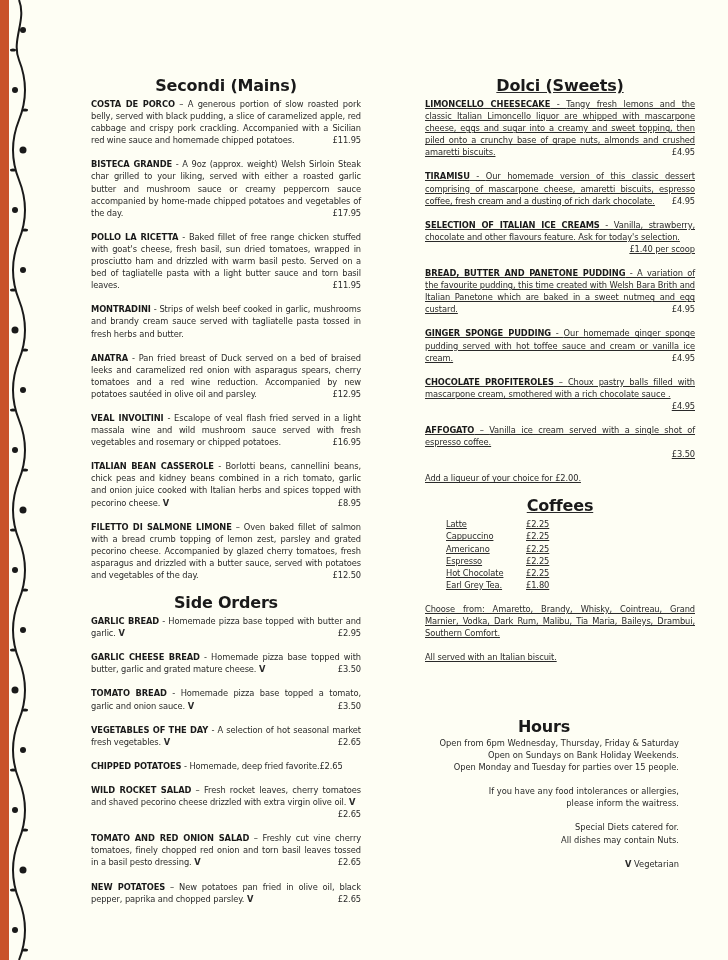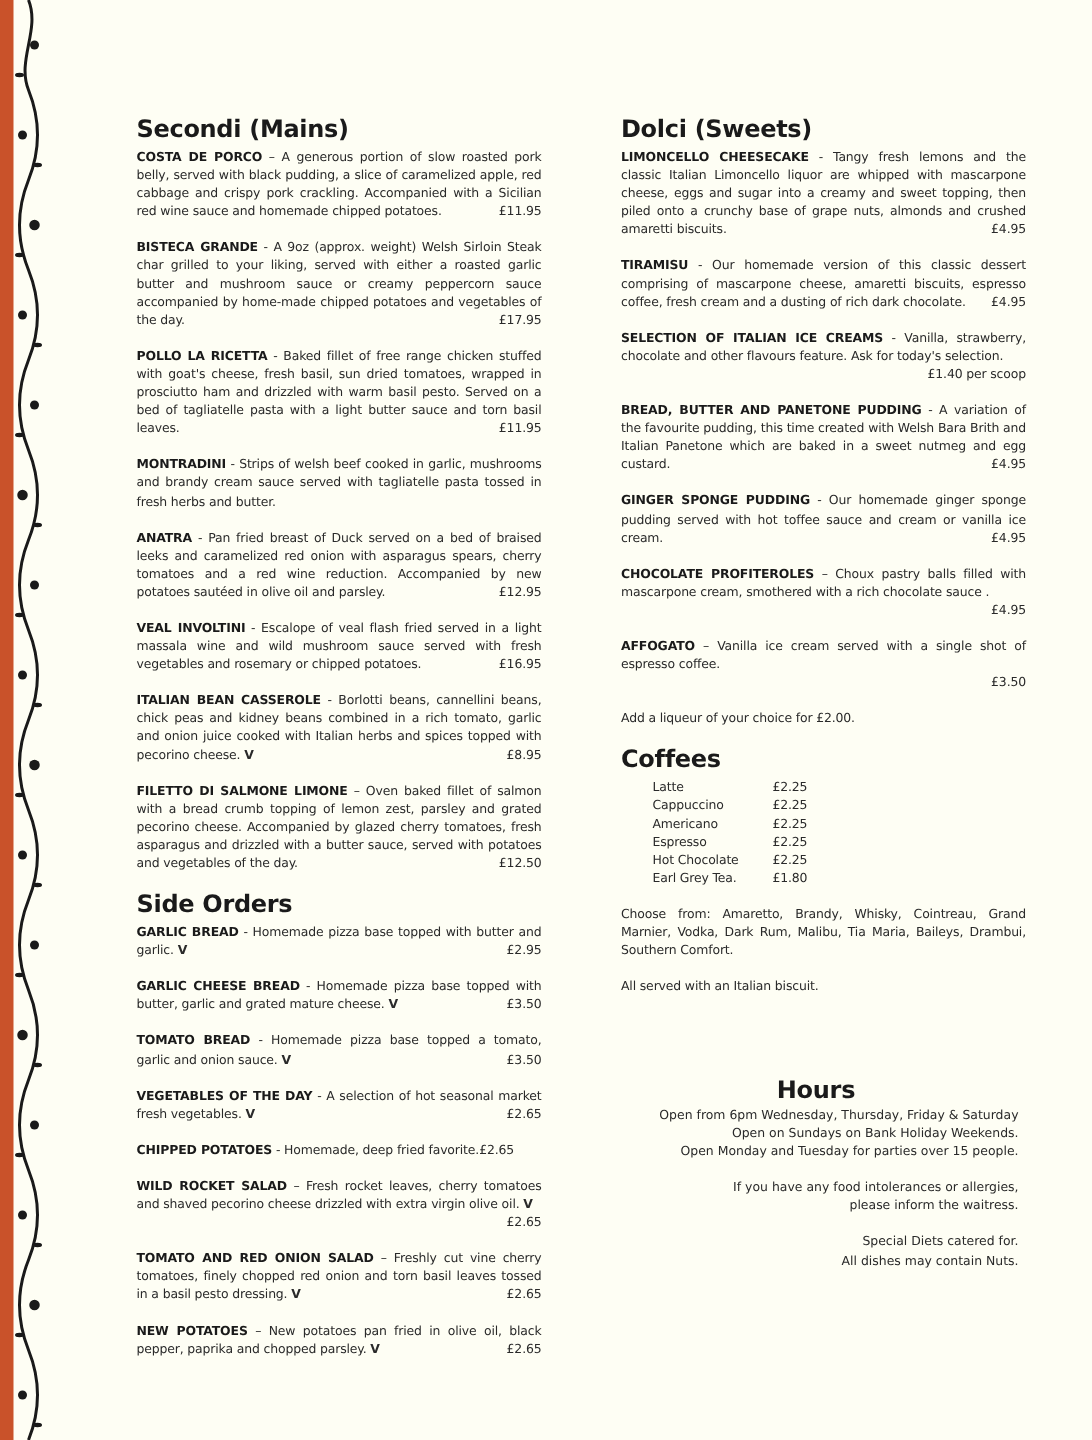--- a/index.html
+++ b/index.html
@@ -15,25 +15,25 @@
     background: #c9522a;
   }
   .border-vine {
     position: absolute; left: 9px; top: 0; width: 20px; height: 960px;
   }
   .col {
     position: absolute; top: 76px; width: 270px;
     font-size: 8.3px; line-height: 12.1px; letter-spacing: -0.1px;
   }
   .col.left { left: 91px; }
-  .col.right { left: 414px; }
+  .col.right { left: 425px; text-decoration: underline; }
   h2 {
     font-family: "DejaVu Sans", sans-serif;
     font-weight: bold; font-size: 16px; line-height: 20px;
-    margin: 0 0 2px 0; color: #1a1a1a;
+    text-align: center; margin: 0 0 2px 0; color: #1a1a1a;
     letter-spacing: -0.2px;
   }
   .item { margin: 0 0 12px 0; text-align: justify; }
   .item .name { font-weight: bold; color: #1a1a1a; }
   .item .price { float: right; }
   .item .v { font-weight: bold; }
   .item::after { content: ""; display: block; clear: both; }
   .price-line { text-align: right; }
   .note { margin: 0 0 12px 0; }
   .coffee-table { border-collapse: collapse; margin-bottom: 12px; }
@@ -189,13 +189,14 @@
     <span>Open Monday and Tuesday for parties over 15 people.</span>
   </p>
   <p>
     <span>If you have any food intolerances or allergies,</span><br>
     <span>please inform the waitress.</span>
   </p>
   <p>
     <span>Special Diets catered for.</span><br>
     <span>All dishes may contain Nuts.</span>
   </p>
+  <p><b>V</b><span> Vegetarian</span></p>
 </div>
 
 </body></html>

